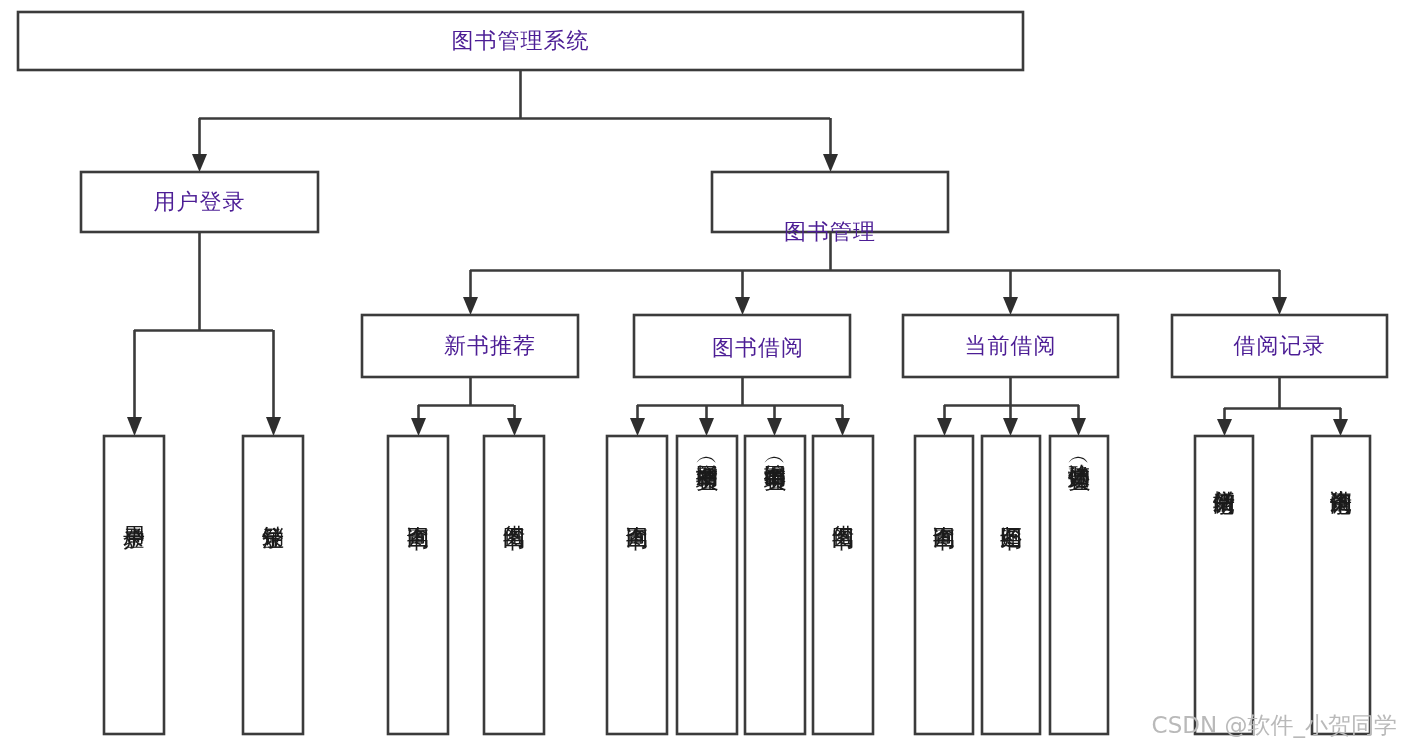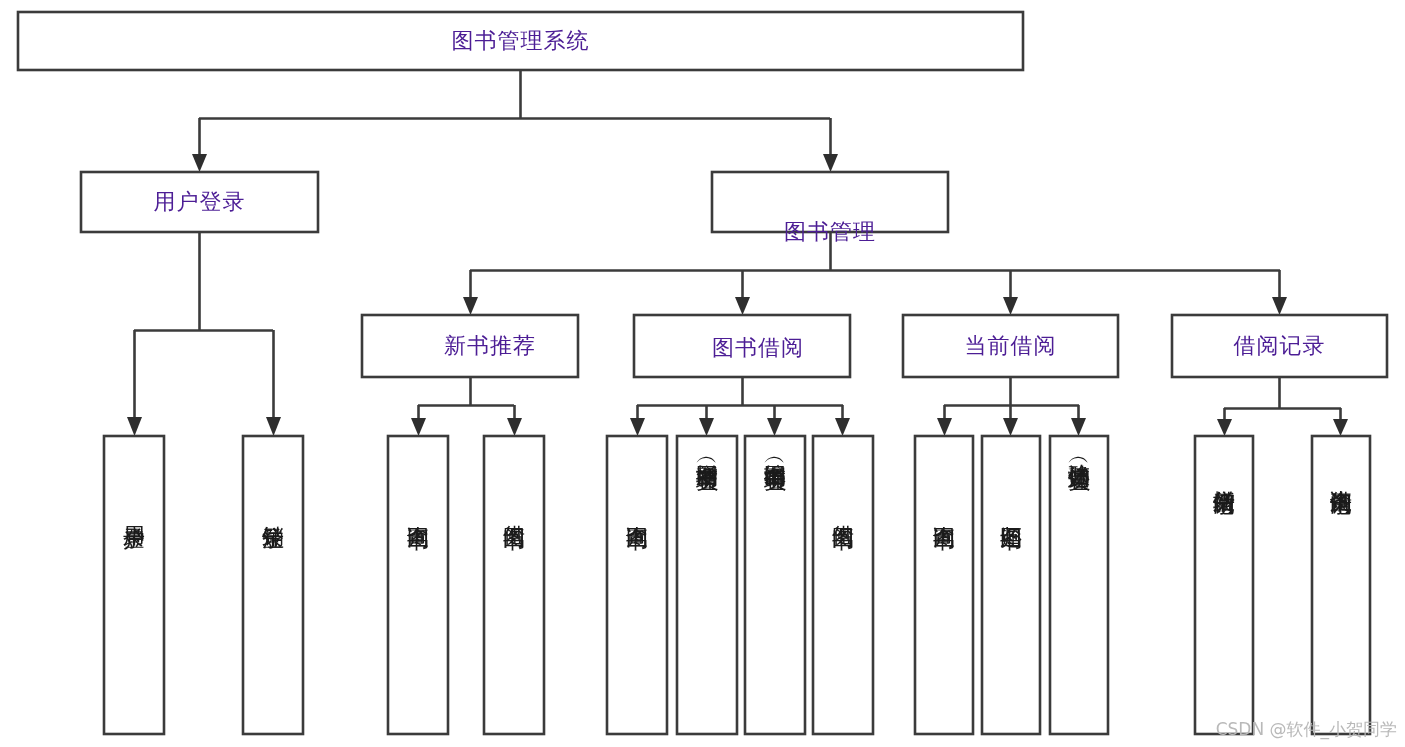--- a/index.html
+++ b/index.html
@@ -71,21 +71,21 @@
     font-size: 22px;
     color: #4c1d95;
     white-space: nowrap;
     letter-spacing: 1px;
   }
   #watermark {
     position: absolute;
     right: 8px;
     bottom: 6px;
     font-family: "DejaVu Sans", "Liberation Sans", sans-serif;
-    font-size: 17px;
+    font-size: 23px;
     color: #b9b9b9;
     white-space: nowrap;
     user-select: none;
   }
 </style>
 </head>
 <body>
 
 <div id="diagram-root">
 

